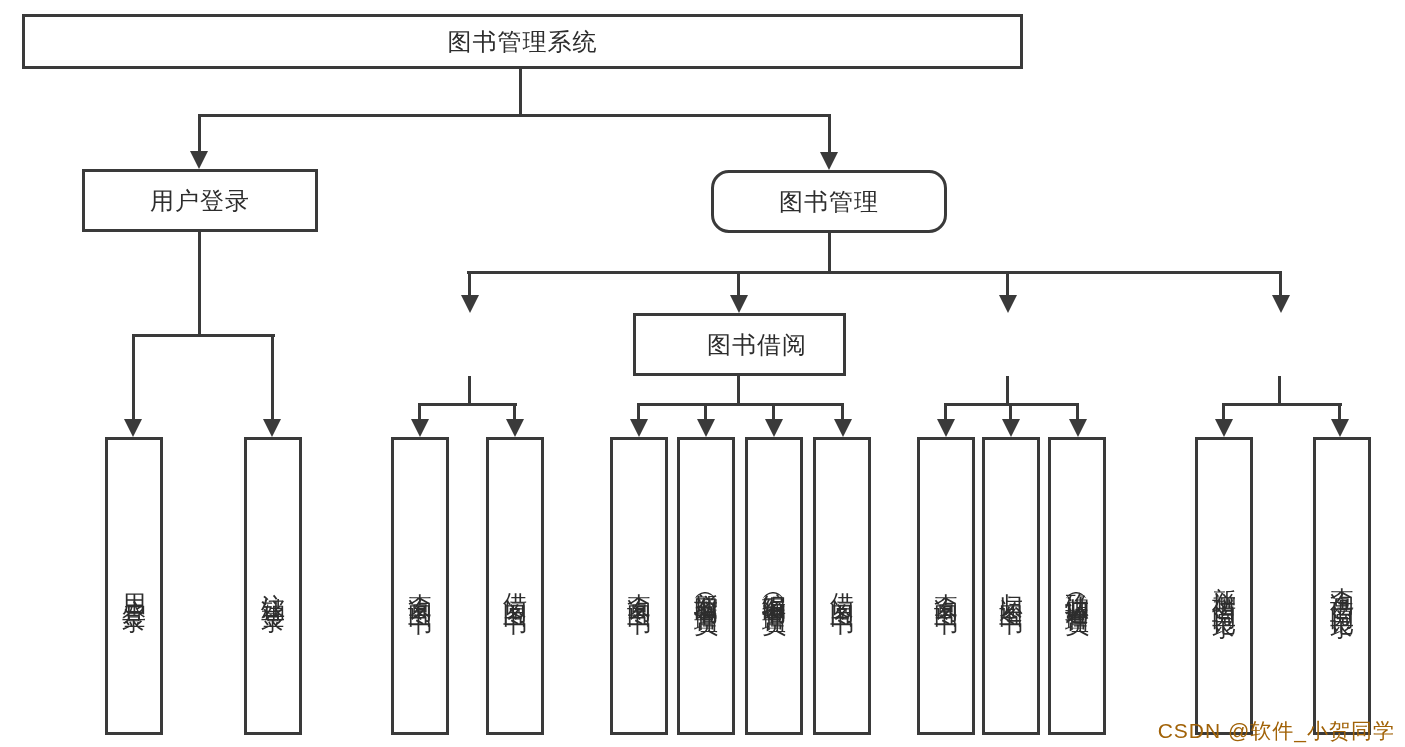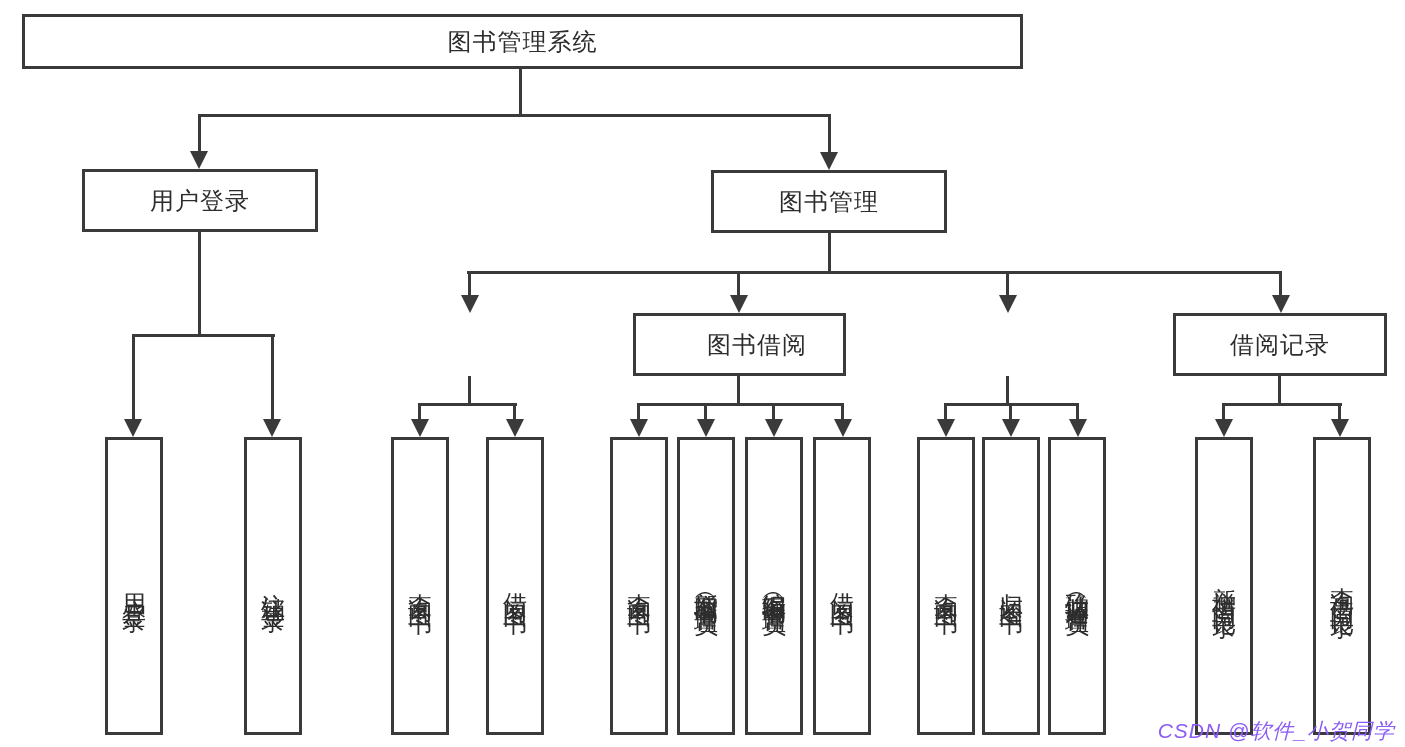--- a/index.html
+++ b/index.html
@@ -38,25 +38,24 @@
   .arrow{
     position:absolute;width:0;height:0;z-index:1;
     border-left:9px solid transparent;
     border-right:9px solid transparent;
     border-top:18px solid var(--line);
   }
   .watermark{
     position:absolute;
     right:10px;bottom:2px;
     font-size:21px;
-    color:#8b5cf6;
+    color:#a16207;
     letter-spacing:1px;
     z-index:5;
     white-space:nowrap;
-    font-style:italic;
   }
 </style>
 </head>
 <body>
 
 <div id="stage">
 
   <div class="box" style="left:22px;top:14px;width:1001px;height:55px;">
       <span>图书管理系统</span>
     </div>
@@ -65,21 +64,21 @@
   <div class="h" style="left:198px;top:114px;width:633px;"></div>
   <div class="v" style="left:198px;top:114px;height:40px;"></div>
   <div class="arrow" style="left:190px;top:151px;"></div>
   <div class="v" style="left:828px;top:114px;height:40px;"></div>
   <div class="arrow" style="left:820px;top:152px;"></div>
 
   <div class="box" style="left:82px;top:169px;width:236px;height:63px;">
       <span>用户登录</span>
     </div>
 
-  <div class="box" style="left:711px;top:170px;width:236px;height:63px;">
+  <div class="box" style="left:711px;top:170px;width:236px;height:63px;border-radius:18px;">
       <span>图书管理</span>
     </div>
 
   <div class="v" style="left:198px;top:232px;height:104px;"></div>
   <div class="h" style="left:132px;top:334px;width:143px;"></div>
   <div class="v" style="left:132px;top:334px;height:86px;"></div>
   <div class="arrow" style="left:124px;top:419px;"></div>
   <div class="v" style="left:271px;top:334px;height:86px;"></div>
   <div class="arrow" style="left:263px;top:419px;"></div>
 
@@ -93,23 +92,20 @@
   <div class="arrow" style="left:999px;top:295px;"></div>
   <div class="v" style="left:1279px;top:271px;height:26px;"></div>
   <div class="arrow" style="left:1272px;top:295px;"></div>
 
 
   <div class="box" style="left:633px;top:313px;width:213px;height:63px;padding-left:35px;">
       <span>图书借阅</span>
     </div>
 
 
-  <div class="box" style="left:1173px;top:313px;width:214px;height:63px;">
-      <span>借阅记录</span>
-    </div>
 
   <div class="v" style="left:468px;top:376px;height:29px;"></div>
   <div class="h" style="left:418px;top:403px;width:99px;"></div>
   <div class="v" style="left:418px;top:403px;height:16px;"></div>
   <div class="arrow" style="left:411px;top:419px;"></div>
   <div class="v" style="left:513px;top:403px;height:16px;"></div>
   <div class="arrow" style="left:506px;top:419px;"></div>
 
   <div class="v" style="left:737px;top:376px;height:29px;"></div>
   <div class="h" style="left:637px;top:403px;width:206px;"></div>

